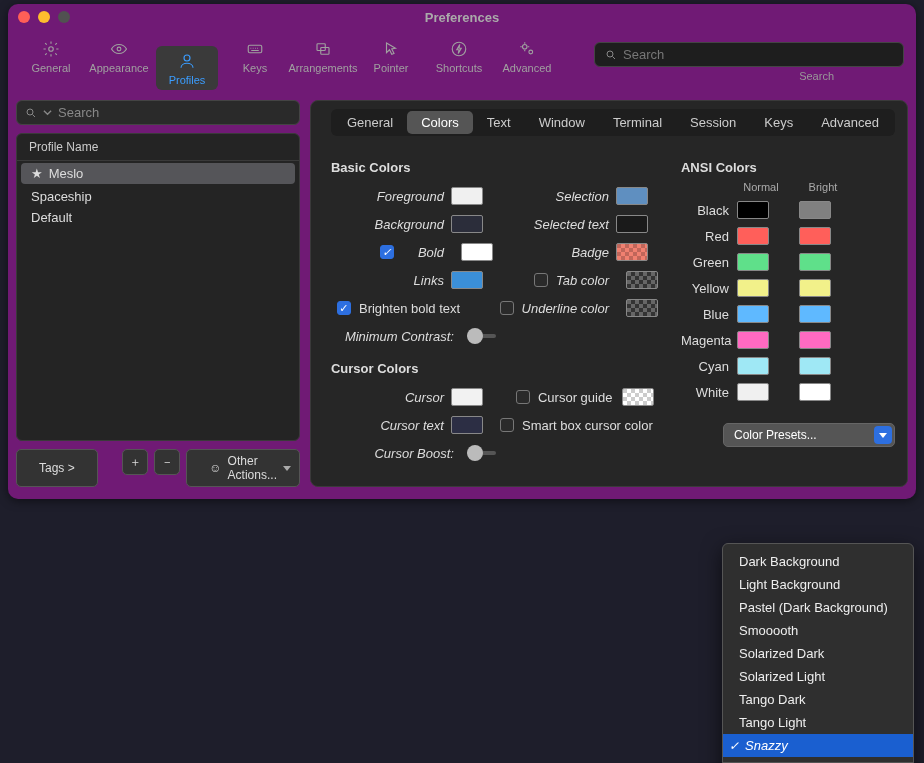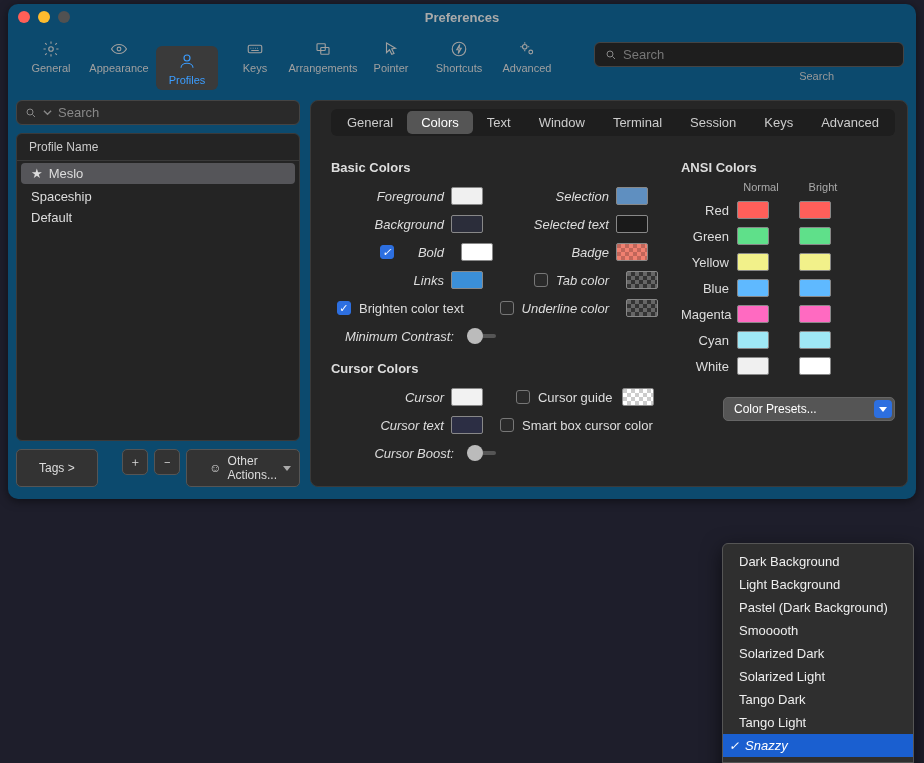--- a/index.html
+++ b/index.html
@@ -1,17 +1,17 @@
 <!DOCTYPE html>
 <html><head>
 <meta charset="utf-8">
 <style>
   * { box-sizing: border-box; margin: 0; padding: 0; font-family: -apple-system, BlinkMacSystemFont, "Segoe UI", sans-serif; }
   body { background: #1e1e2b; color: #ddd; font-size: 13px; width: 924px; height: 763px; overflow: hidden; }
-  .window { background: #0c4a6e; border-radius: 10px; width: 908px; margin: 4px 8px; box-shadow: 0 2px 10px rgba(0,0,0,.5); position: relative; }
+  .window { background: #701a75; border-radius: 10px; width: 908px; margin: 4px 8px; box-shadow: 0 2px 10px rgba(0,0,0,.5); position: relative; }
   .titlebar { display:flex; align-items:center; height:26px; padding:0 10px; }
   .traffic { display:flex; gap:8px; }
   .traffic span { width:12px; height:12px; border-radius:50%; display:inline-block; }
   .t-close { background:#ff5f57; }
   .t-min { background:#febc2e; }
   .t-max { background:#515151; }
   .title { flex:1; text-align:center; color:#aaa; font-weight:600; }
   .toolbar { display:flex; align-items:center; padding:4px 12px 10px 12px; }
   .tool-items { display:flex; gap:6px; }
   .tool-item { display:flex; flex-direction:column; align-items:center; width:62px; padding:6px 2px 4px; border-radius:6px; color:#a0a0a0; font-size:11px; cursor:pointer; }
@@ -242,21 +242,21 @@
                   </span>
                   <span style="width:10px"></span>
                   <span class="swatch" style="background:#ffffff"></span>
                 </div>
               <div class="row">
                   <span class="lbl">Links</span>
                   <span class="swatch" style="background:#3b8fd8"></span>
                 </div>
               <div class="row">
                   <span class="chk checked" style="margin-left:6px"></span>
-                  <span>Brighten color text</span>
+                  <span>Brighten bold text</span>
                 </div>
               <div class="row">
                   <span class="lbl" style="width:130px">Minimum Contrast:</span>
                   <div class="slider">
                     <div class="slider-thumb"></div>
                   </div>
                 </div>
             </div>
             <div style="flex:1">
               <div class="row">
@@ -327,20 +327,25 @@
           <div class="ansi">
             <div class="section-title">ANSI Colors</div>
             <div class="ansi-header">
                 <span class="spc"></span>
                 <span class="h">Normal</span>
                 <span style="width:22px"></span>
                 <span class="h">Bright</span>
               </div>
             <div id="ansi-rows">
                 <div class="ansi-row">
+                  <span class="albl">Black</span>
+                  <span class="swatch" style="background:#000000"></span>
+                  <span class="swatch" style="background:#808080"></span>
+                </div>
+                <div class="ansi-row">
                   <span class="albl">Red</span>
                   <span class="swatch" style="background:#ff5f5a"></span>
                   <span class="swatch" style="background:#ff5f5a"></span>
                 </div>
                 <div class="ansi-row">
                   <span class="albl">Green</span>
                   <span class="swatch" style="background:#5fe08a"></span>
                   <span class="swatch" style="background:#5fe08a"></span>
                 </div>
                 <div class="ansi-row">

